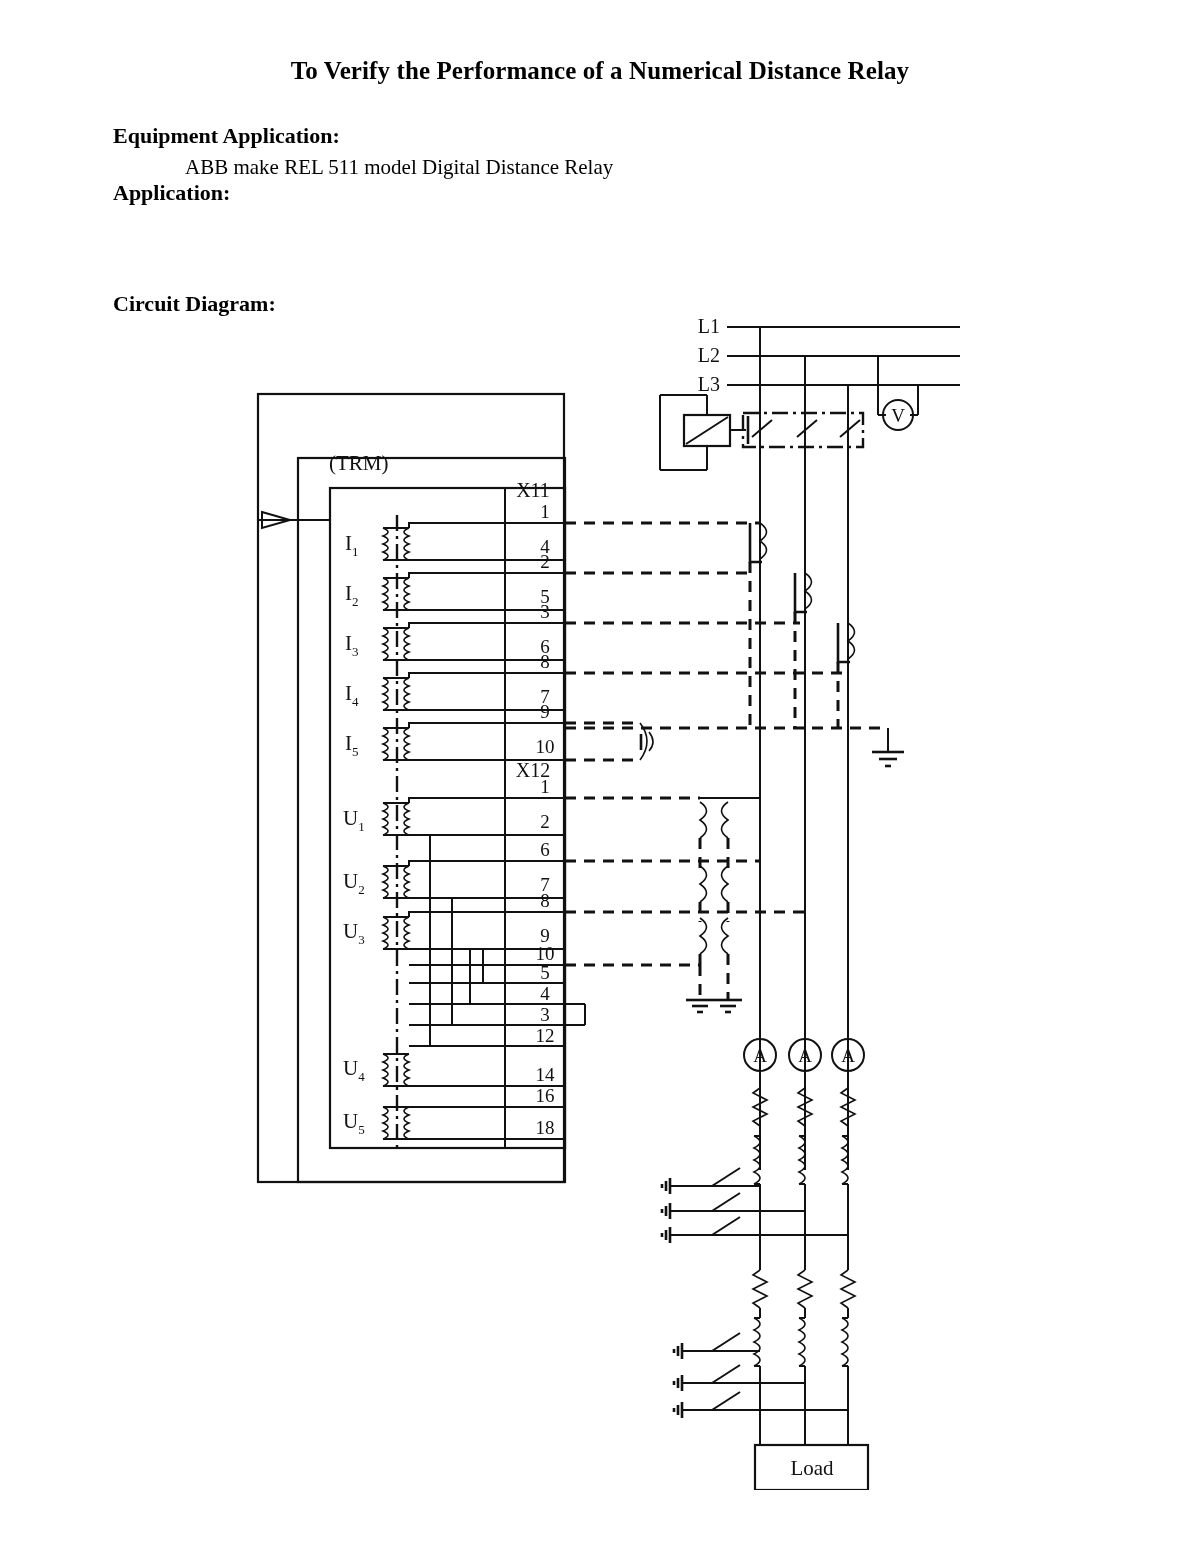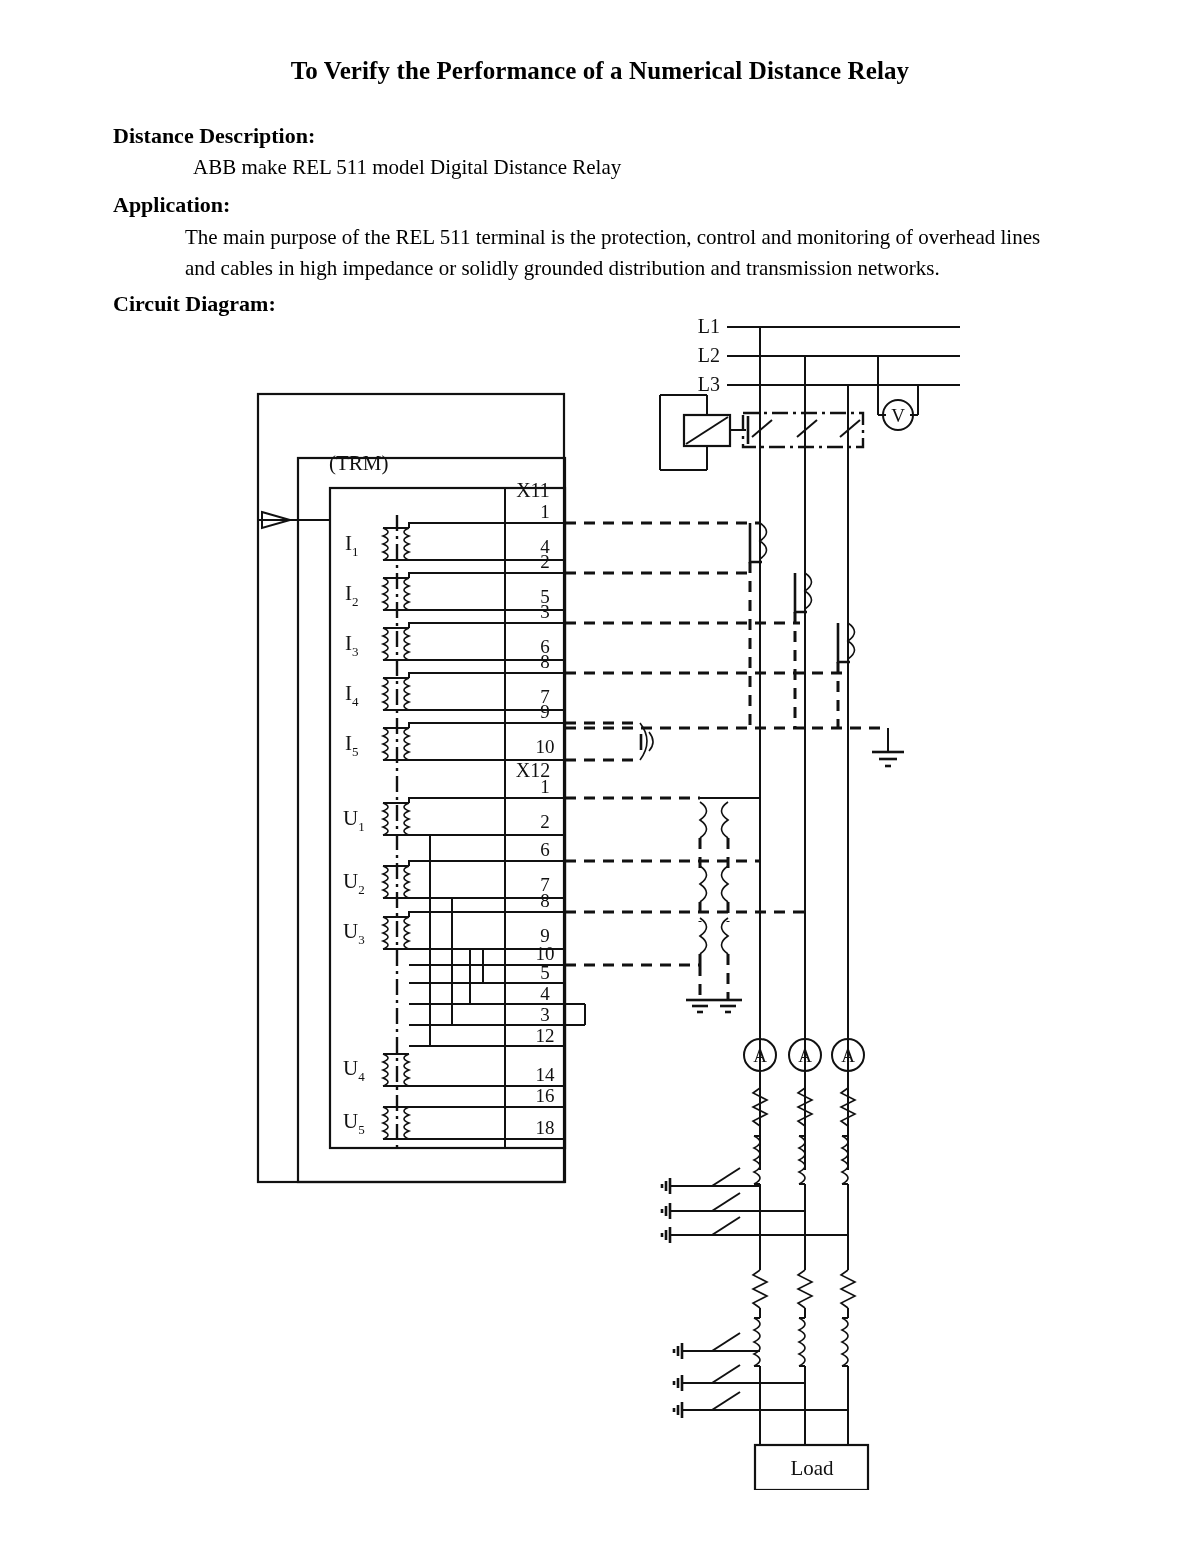--- a/index.html
+++ b/index.html
@@ -2,22 +2,22 @@
 <html><head>
 <meta charset="utf-8">
 <style>
   html,body{margin:0;padding:0;background:#fff;}
   body{width:1200px;height:1553px;font-family:"Liberation Serif",serif;color:#000;position:relative;overflow:hidden;}
   .page{position:relative;width:1200px;height:1553px;}
   #doc-title{position:absolute;top:57px;left:0;width:1200px;text-align:center;font-size:25px;font-weight:bold;letter-spacing:.1px;}
   .sec-head{position:absolute;left:113px;font-size:22px;font-weight:bold;}
   .sec-body{position:absolute;left:185px;font-size:21px;line-height:31px;}
   #equip-head{top:123px;}
-  #equip-body{top:152px;margin-left:8px;}
-  #app-head{top:192px;}
+  #equip-body{top:152px;}
+  #app-head{top:180px;}
   #app-body{top:222px;width:880px;}
   #circ-head{top:291px;text-align:right;}
   #diagram{position:absolute;left:0;top:310px;width:996px;height:1180px;}
   svg{display:block;}
   .ln{stroke:#111;stroke-width:2;fill:none;}
   .lnb{stroke:#111;stroke-width:2.6;fill:none;}
   .dash{stroke:#111;stroke-width:3;fill:none;stroke-dasharray:11 8;stroke-linecap:butt;}
   .dashdot{stroke:#111;stroke-width:2.4;fill:none;stroke-dasharray:16 5 3 5;}
   .thin{stroke:#111;stroke-width:1.6;fill:none;}
   .box{fill:none;stroke:#111;stroke-width:2.2;}
@@ -29,25 +29,24 @@
   .tload{font-size:21px;text-anchor:middle;}
   .tphase{font-size:20px;text-anchor:end;}
 </style>
 </head>
 <body>
 
 <div class="page">
 
   <div id="doc-title">To Verify the Performance of a Numerical Distance Relay</div>
 
-  <div class="sec-head" id="equip-head">Distance Description:</div>
+  <div class="sec-head" id="equip-head">Equipment Application:</div>
   <div class="sec-body" id="equip-body">ABB make REL 511 model Digital Distance Relay</div>
 
   <div class="sec-head" id="app-head">Application:</div>
-  <div class="sec-body" id="app-body">The main purpose of the REL 511 terminal is the protection, control and monitoring of overhead lines and cables in high impedance or solidly grounded distribution and transmission networks.</div>
 
   <div class="sec-head" id="circ-head">Circuit Diagram:</div>
 
   <div id="diagram">
     <svg width="1200" height="1180" viewBox="0 0 1200 1180" xmlns="http://www.w3.org/2000/svg">
 
       <g>
         <text class="tphase" x="720" y="23">L1</text>
         <text class="tphase" x="720" y="52">L2</text>
         <text class="tphase" x="720" y="81">L3</text>

